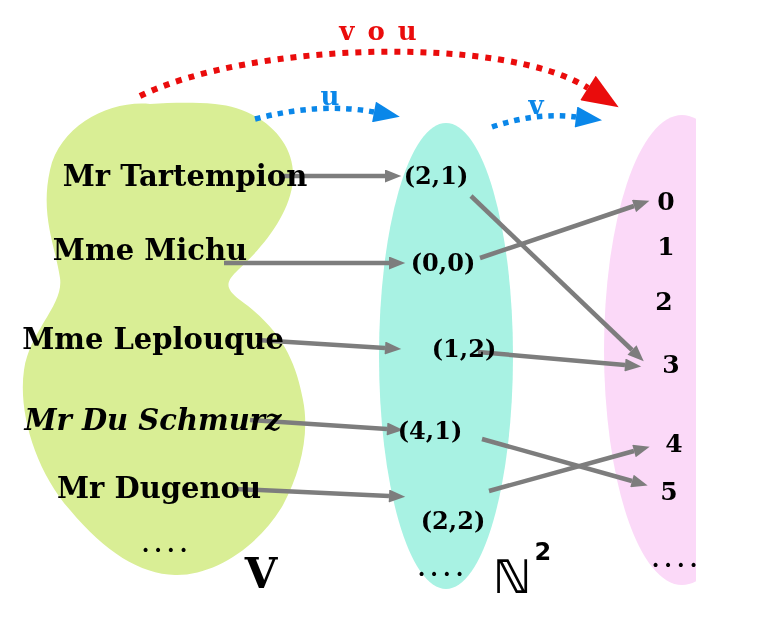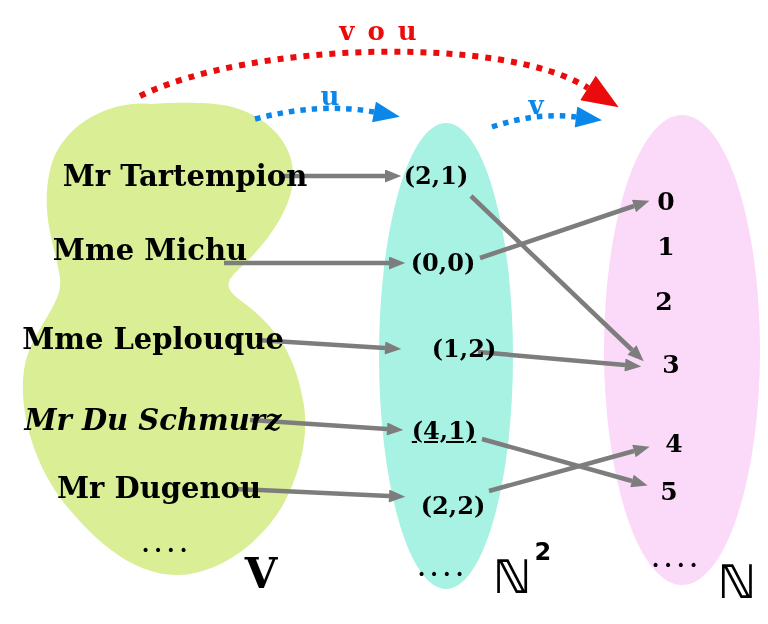--- a/index.html
+++ b/index.html
@@ -1,16 +1,16 @@
 <!DOCTYPE html>
 <html><head>
 <meta charset="utf-8">
 <style>
   html,body{margin:0;padding:0;background:#fff;}
-  .stage{position:relative;width:768px;height:624px;background:#ffffff;overflow:hidden;
+  .stage{position:relative;width:696px;height:624px;background:#ffffff;overflow:hidden;
          font-family:"DejaVu Serif", serif;}
   .stage svg{position:absolute;left:0;top:0;}
   .txt{position:absolute;transform:translate(-50%,-50%);font-weight:bold;color:#000;
        white-space:nowrap;line-height:1;}
   .name{font-size:29px;}
   .pair{font-size:24px;}
   .num{font-size:25px;}
   .dots{font-size:22px;letter-spacing:5px;}
   .setlabel{font-size:42px;}
   .bb{font-family:"DejaVu Sans", sans-serif;font-size:46px;font-weight:bold;}
@@ -82,22 +82,22 @@
   <div class="txt name" style="left:150px;top:250px;">Mme Michu</div>
   <div class="txt name" style="left:153px;top:339px;">Mme Leplouque</div>
   <div class="txt name" style="left:153px;top:420px;font-style:italic;">Mr Du Schmurz</div>
   <div class="txt name" style="left:159px;top:488px;text-align:right;">Mr Dugenou</div>
   <div class="txt dots" style="left:167px;top:544px;">....</div>
   <div class="txt setlabel" style="left:261px;top:574px;">V</div>
 
   <div class="txt pair" style="left:436px;top:176px;">(2,1)</div>
   <div class="txt pair" style="left:443px;top:263px;">(0,0)</div>
   <div class="txt pair" style="left:464px;top:349px;">(1,2)</div>
-  <div class="txt pair" style="left:444px;top:431px;text-decoration:underline;">(4,1)</div>
-  <div class="txt pair" style="left:453px;top:506px;">(2,2)</div>
+  <div class="txt pair" style="left:430px;top:431px;">(4,1)</div>
+  <div class="txt pair" style="left:453px;top:521px;">(2,2)</div>
   <div class="txt dots" style="left:443px;top:568px;">....</div>
   <div class="txt bbwrap" style="left:522px;top:577px;">
     <span class="bb">ℕ</span>
     <span class="bbsup">2</span>
   </div>
 
   <div class="txt num" style="left:666px;top:201px;">0</div>
   <div class="txt num" style="left:666px;top:246px;">1</div>
   <div class="txt num" style="left:664px;top:301px;">2</div>
   <div class="txt num" style="left:671px;top:364px;">3</div>

